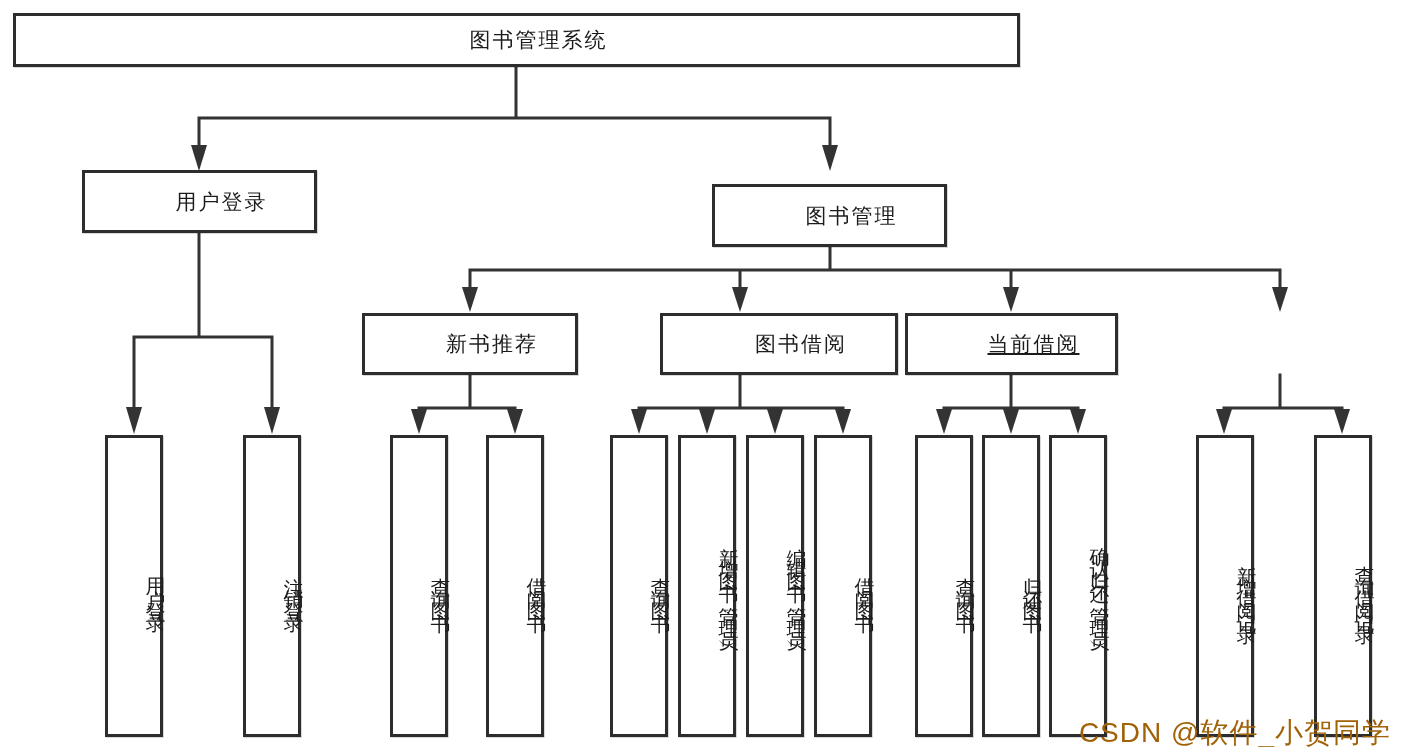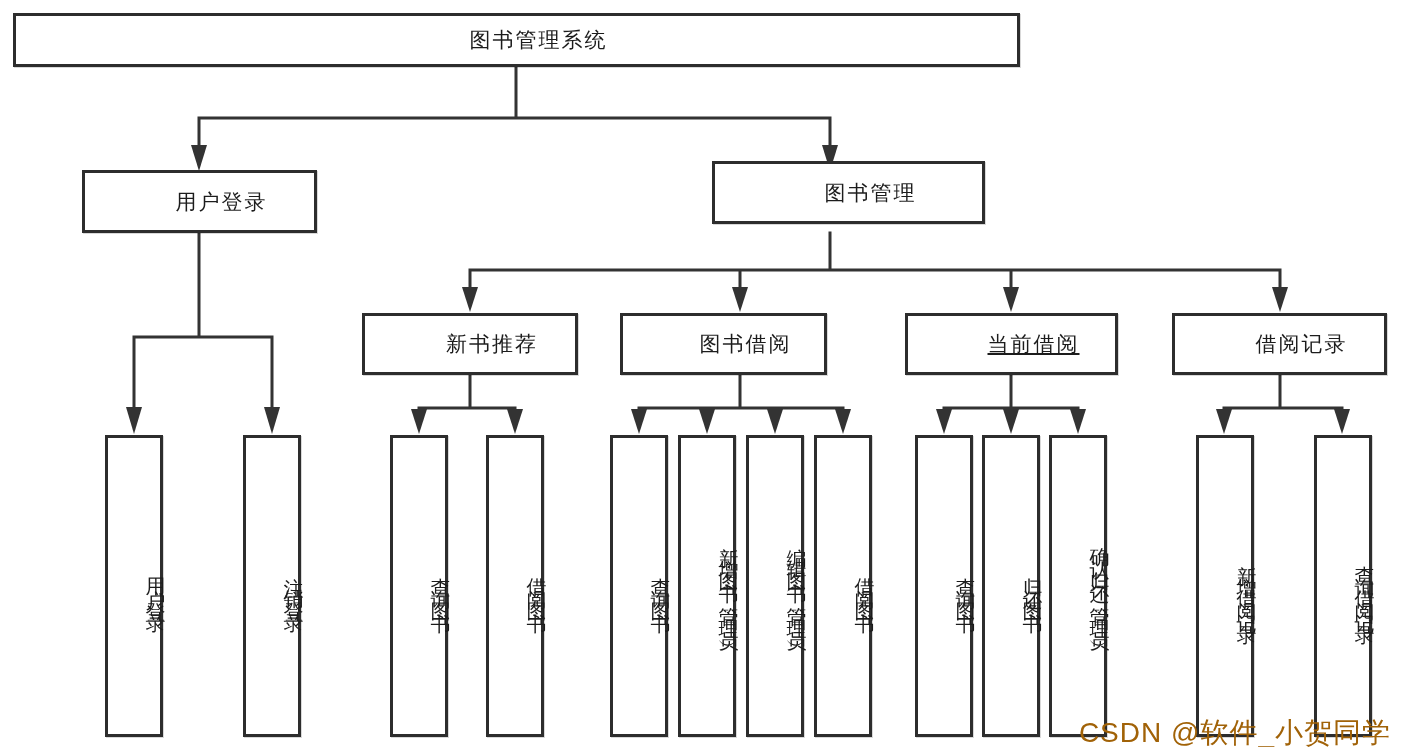--- a/index.html
+++ b/index.html
@@ -46,23 +46,23 @@
     writing-mode: vertical-rl;
     text-orientation: upright;
     font-size: 20px;
     line-height: 1.1;
     letter-spacing: 12px;
     color: #1c1c1c;
   }
   
   #n-root           { left: 13px;   top: 13px;  width: 1007px; height: 54px; }
   #n-user-login     { left: 82px;   top: 170px; width: 235px;  height: 63px; }
-  #n-book-mgmt      { left: 712px;  top: 161px; width: 273px;  height: 63px; }
+  #n-book-mgmt      { left: 712px;  top: 184px; width: 235px;  height: 63px; }
   #n-new-book-rec   { left: 362px;  top: 313px; width: 216px;  height: 62px; font-family: Liberation Mono, monospace; }
-  #n-book-borrow    { left: 620px;  top: 313px; width: 207px;  height: 62px; }
+  #n-book-borrow    { left: 660px;  top: 313px; width: 238px;  height: 62px; }
   #n-current-borrow { left: 905px;  top: 313px; width: 213px;  height: 62px; text-decoration: underline; }
   #n-borrow-record  { left: 1172px; top: 313px; width: 215px;  height: 62px; }
   #n-leaf-ul-login    { left: 105px;  }
   #n-leaf-ul-logout   { left: 243px;  }
   #n-leaf-nb-query    { left: 390px;  }
   #n-leaf-nb-borrow   { left: 486px;  }
   #n-leaf-bb-query    { left: 610px;  }
   #n-leaf-bb-add      { left: 678px;  }
   #n-leaf-bb-edit     { left: 746px;  }
   #n-leaf-bb-borrow   { left: 814px;  }
@@ -146,23 +146,20 @@
 
   <div class="node" id="n-new-book-rec">
     <span>新书推荐</span>
   </div>
   <div class="node" id="n-book-borrow">
     <span>图书借阅</span>
   </div>
   <div class="node" id="n-current-borrow">
     <span>当前借阅</span>
   </div>
-  <div class="node" id="n-borrow-record">
-    <span>借阅记录</span>
-  </div>
 
   <div class="node leaf" id="n-leaf-ul-login">
     <span class="vtext">用户登录</span>
   </div>
   <div class="node leaf" id="n-leaf-ul-logout">
     <span class="vtext">注销登录</span>
   </div>
   <div class="node leaf" id="n-leaf-nb-query">
     <span class="vtext">查询图书</span>
   </div>

